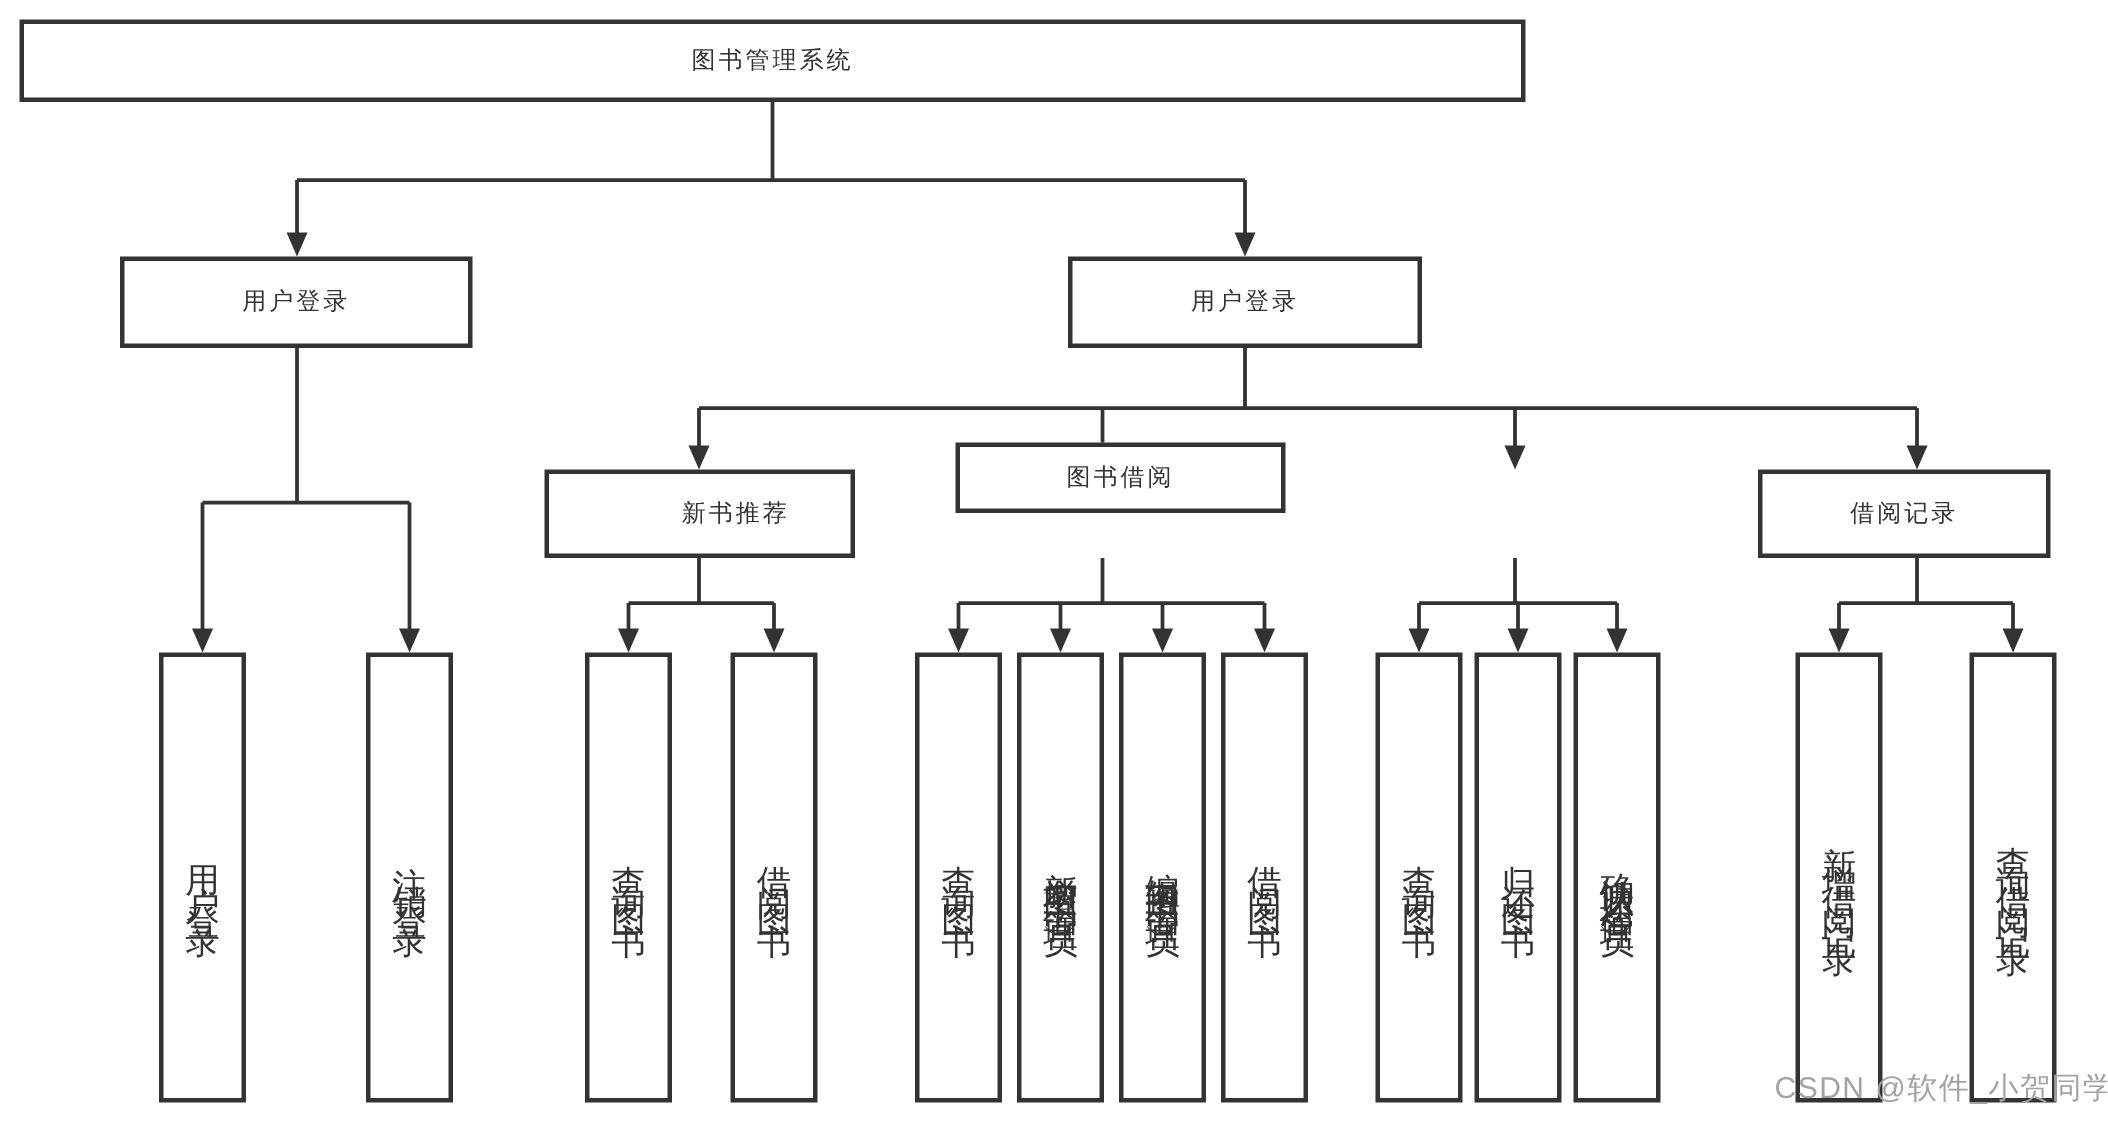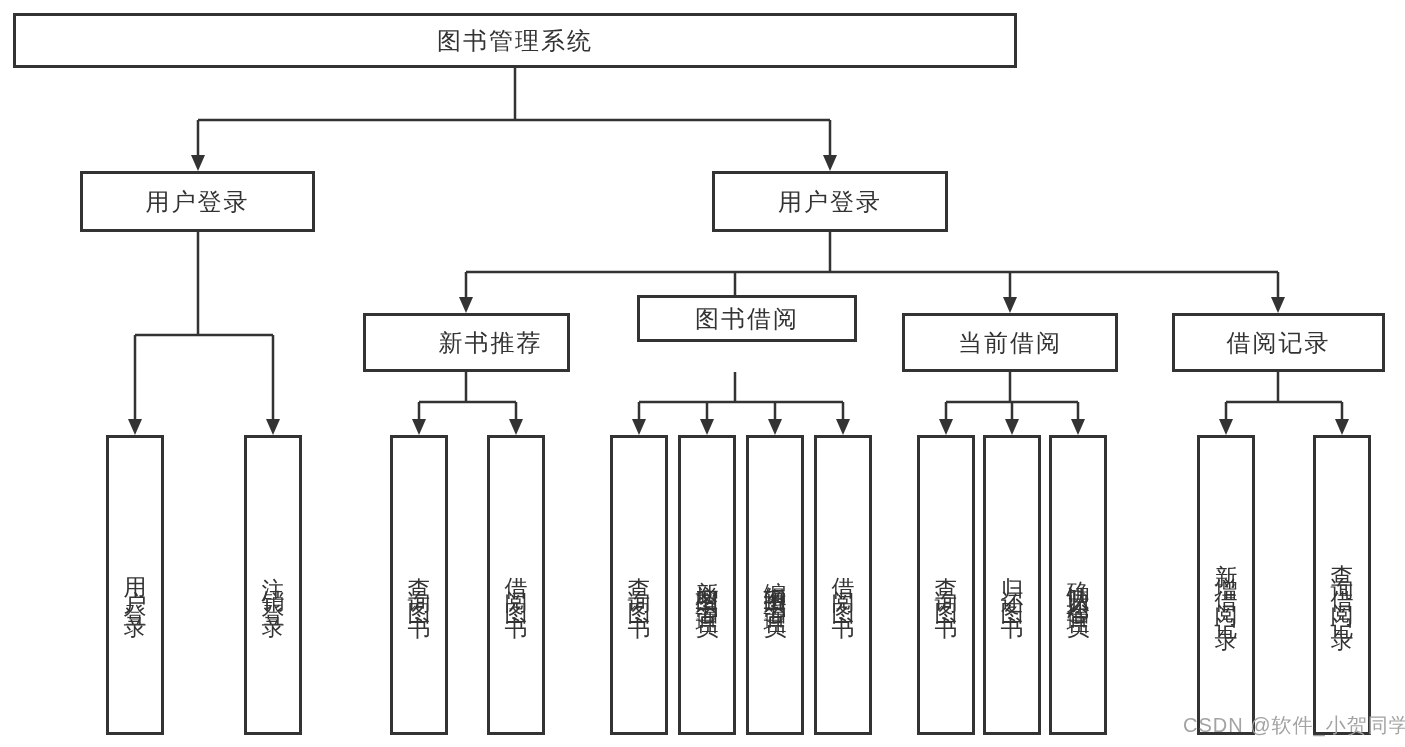--- a/index.html
+++ b/index.html
@@ -22,21 +22,21 @@
     box-sizing: border-box;
     border: 3px solid #333333;
     background: #ffffff;
     display: flex;
     align-items: center;
     justify-content: center;
     color: #333333;
     z-index: 2;
   }
   .h-node span {
-    font-size: 24px;
+    font-size: 16px;
     letter-spacing: 2px;
     white-space: nowrap;
   }
   .v-node span {
     writing-mode: vertical-rl;
     text-orientation: mixed;
     font-size: 23px;
     letter-spacing: 13px;
     line-height: 1;
     white-space: nowrap;
@@ -110,24 +110,21 @@
   <div class="node h-node" style="left:712px; top:171px; width:236px; height:61px;">
     <span>用户登录</span>
   </div>
 
   <div class="node h-node" style="left:363px; top:313px; width:207px; height:59px;padding-left:48px;">
     <span>新书推荐</span>
   </div>
   <div class="node h-node" style="left:625px; top:295px; width:220px; height:47px;margin-left:12px;">
     <span>图书借阅</span>
   </div>
-  <div class="node h-node" style="left:902px; top:313px; width:216px; height:59px;">
-    <span>当前借阅</span>
-  </div>
-  <div class="node h-node" style="left:1172px; top:313px; width:213px; height:59px;">
+  <div class="node h-node" style="left:1172px; top:313px; width:195px; height:59px;">
     <span>借阅记录</span>
   </div>
 
   <div class="node v-node" style="left:106px; top:435px; width:58px; height:300px;">
     <span>用户登录</span>
   </div>
   <div class="node v-node" style="left:244px; top:435px; width:58px; height:300px;">
     <span>注销登录</span>
   </div>
 

